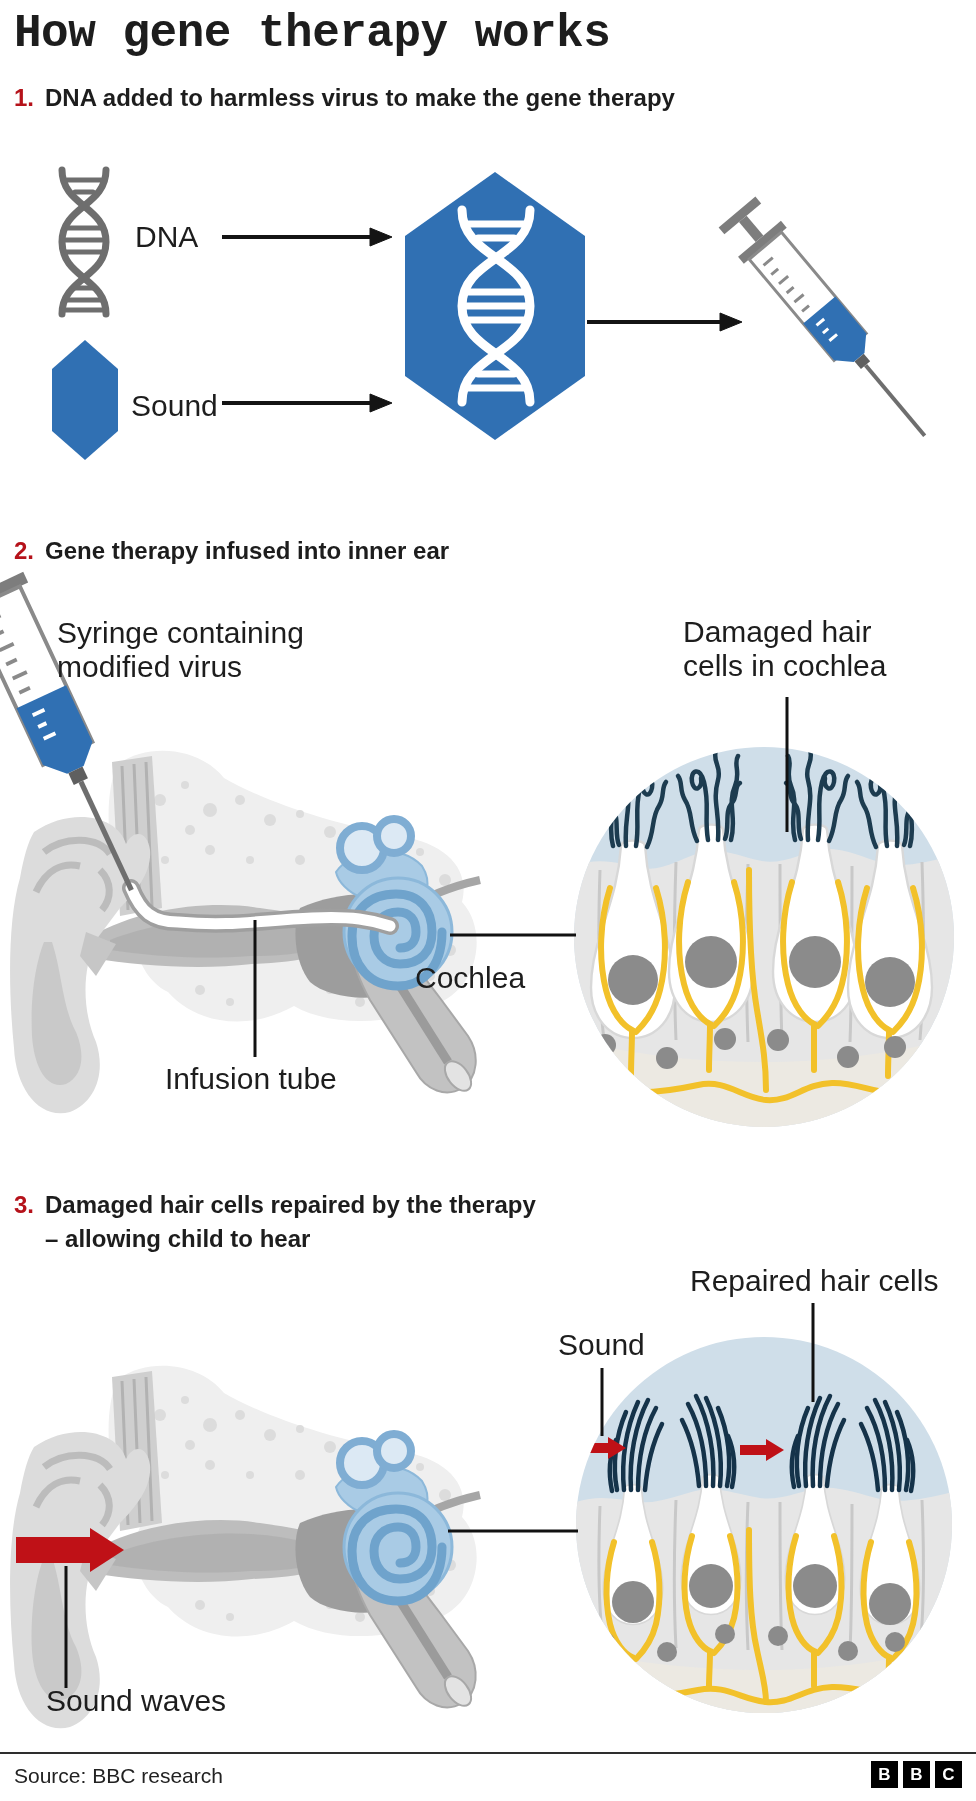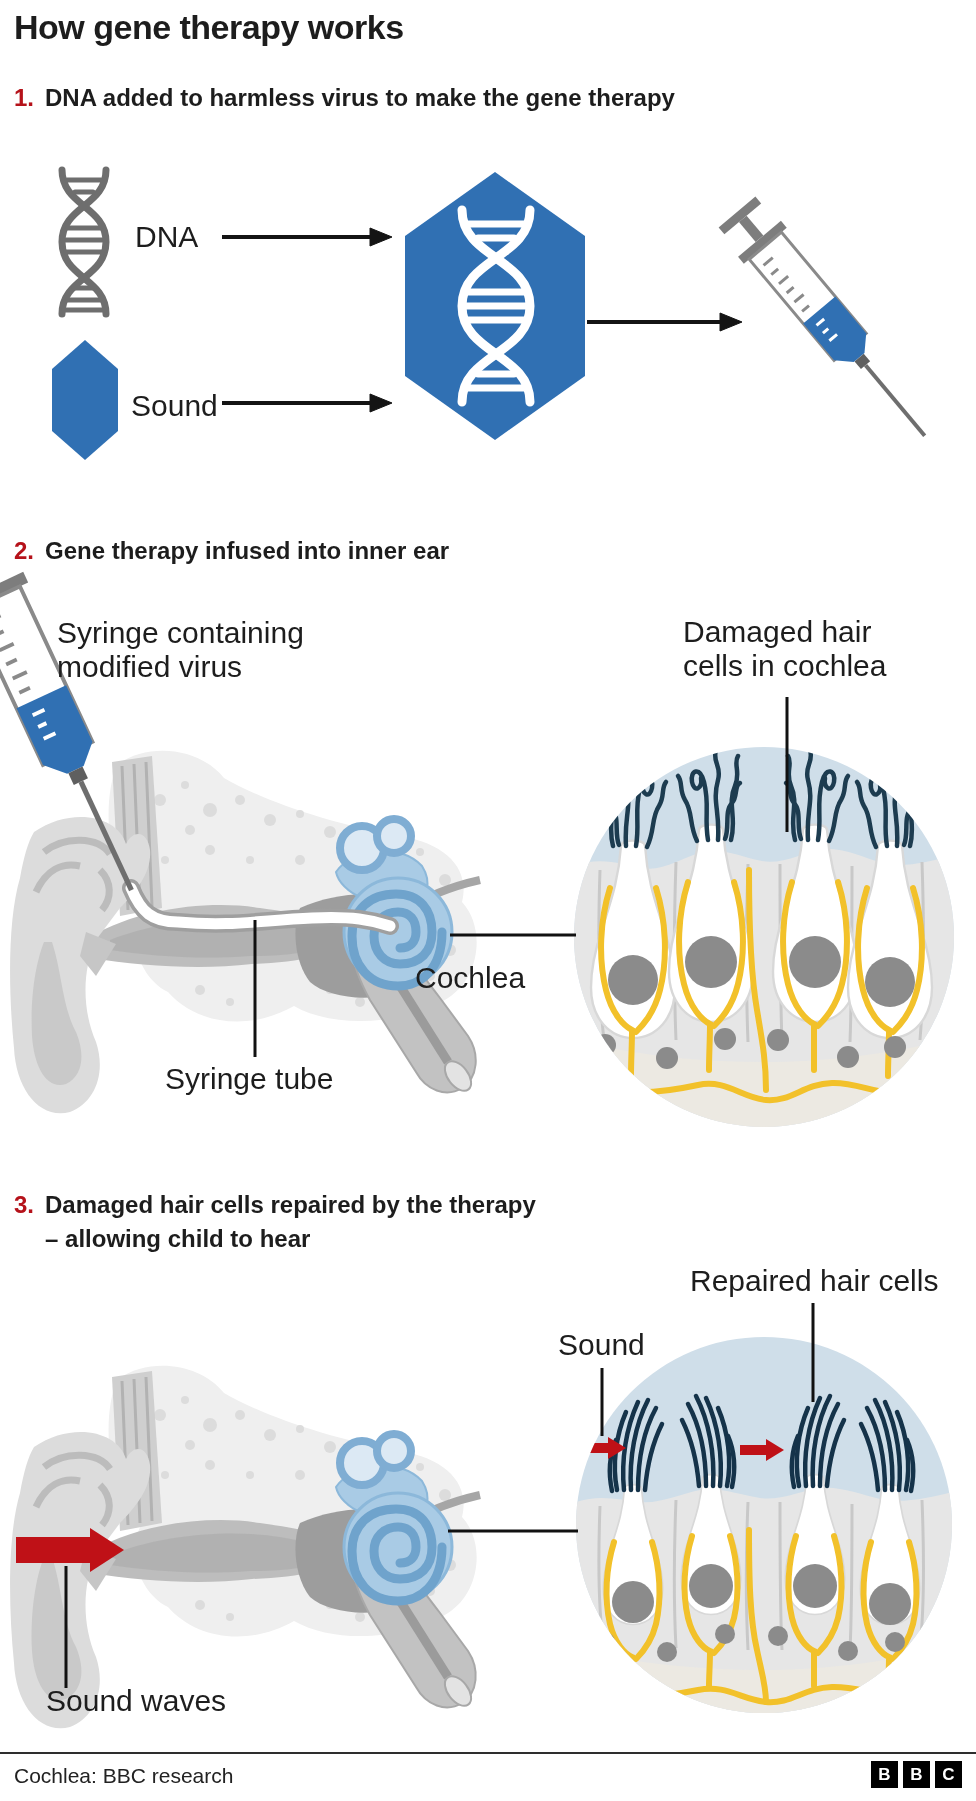--- a/index.html
+++ b/index.html
@@ -1,19 +1,19 @@
 <!DOCTYPE html>
 <html><head>
 <meta charset="utf-8">
 <style>
   html,body{margin:0;padding:0;background:#fff;}
   .canvas{position:relative;width:976px;height:1801px;background:#ffffff;overflow:hidden;
           font-family:"Liberation Sans",sans-serif;color:#1d1d1d;}
-  .title{position:absolute;left:14px;top:8px;font-family:Liberation Sans, sans-serif;
-         font-weight:700;font-size:34px;letter-spacing:-.5px;z-index:6;}
+  .title{position:absolute;left:14px;top:8px;font-family:Liberation Mono, monospace;
+         font-weight:700;font-size:46px;letter-spacing:-.5px;z-index:6;}
   .step-head{position:absolute;display:flex;gap:11px;font-weight:700;font-size:24px;line-height:30px;z-index:6;}
   .step-head .num{color:#b5121a;}
   .label{position:absolute;font-size:30px;line-height:34px;z-index:5;}
   .art{position:absolute;left:0;z-index:1;}
   .footer-line{position:absolute;left:0;top:1752px;width:976px;border-top:2px solid #2e2e2e;z-index:6;}
   .source{position:absolute;left:14px;top:1764px;font-size:21px;color:#222;z-index:6;}
   .bbc{position:absolute;right:14px;top:1761px;display:flex;gap:5px;z-index:6;}
   .bbc .sq{width:27px;height:27px;background:#000;color:#fff;font-weight:700;font-size:17px;
            display:flex;align-items:center;justify-content:center;}
 </style>
@@ -224,21 +224,21 @@
     <g stroke="#111111" stroke-width="3">
       <line x1="787" y1="127" x2="787" y2="262"></line>
       <line x1="450" y1="365" x2="576" y2="365"></line>
       <line x1="255" y1="350" x2="255" y2="487"></line>
     </g>
   </svg>
 
   <div class="label" style="left:57px;top:616px;width:260px">Syringe containing modified virus</div>
   <div class="label" style="left:683px;top:615px;width:212px">Damaged hair cells in cochlea</div>
   <div class="label" style="left:415px;top:961px">Cochlea</div>
-  <div class="label" style="left:165px;top:1062px">Syringe tube</div>
+  <div class="label" style="left:165px;top:1062px">Infusion tube</div>
 
   <div class="step-head" style="left:14px;top:1190px">
     <span class="num">3.</span>
     <span>
       <span style="display:block">Damaged hair cells repaired by the therapy</span>
       <span style="display:block;margin-top:4px">–  allowing child to hear</span>
     </span>
   </div>
 
   <svg class="art" style="top:1290px" width="976" height="460" viewBox="0 0 976 460">
@@ -381,20 +381,20 @@
       <line x1="448" y1="241" x2="578" y2="241"></line>
       <line x1="66" y1="276" x2="66" y2="398"></line>
     </g>
   </svg>
 
   <div class="label" style="left:690px;top:1264px">Repaired hair cells</div>
   <div class="label" style="left:558px;top:1328px">Sound</div>
   <div class="label" style="left:46px;top:1684px">Sound waves</div>
 
   <div class="footer-line"></div>
-  <div class="source">Cochlea: BBC research</div>
+  <div class="source">Source: BBC research</div>
   <div class="bbc">
     <span class="sq">B</span>
     <span class="sq">B</span>
     <span class="sq">C</span>
   </div>
 
 </div>
 
 </body></html>

